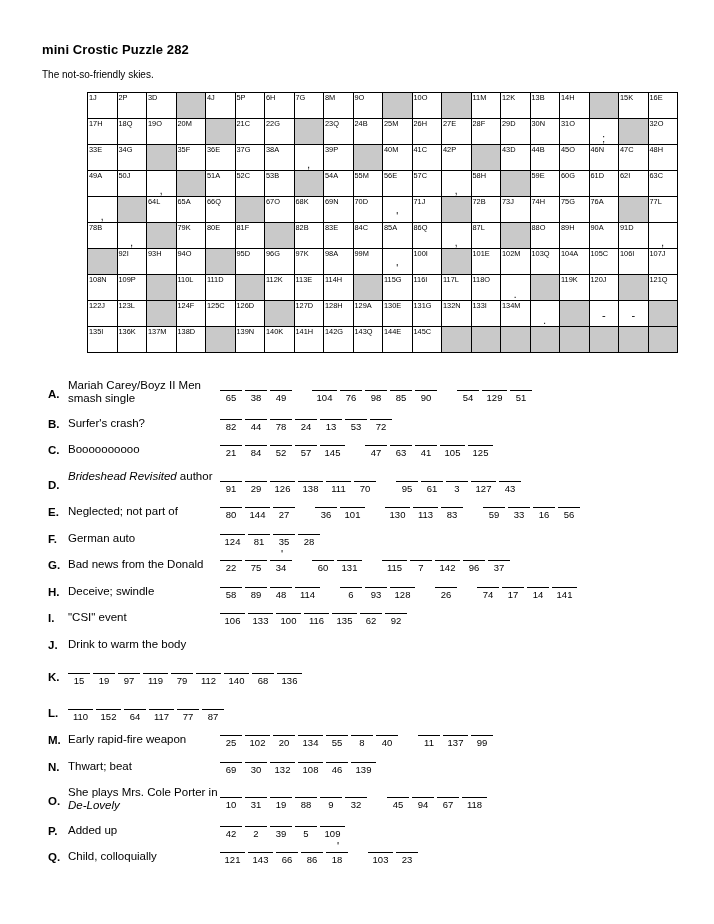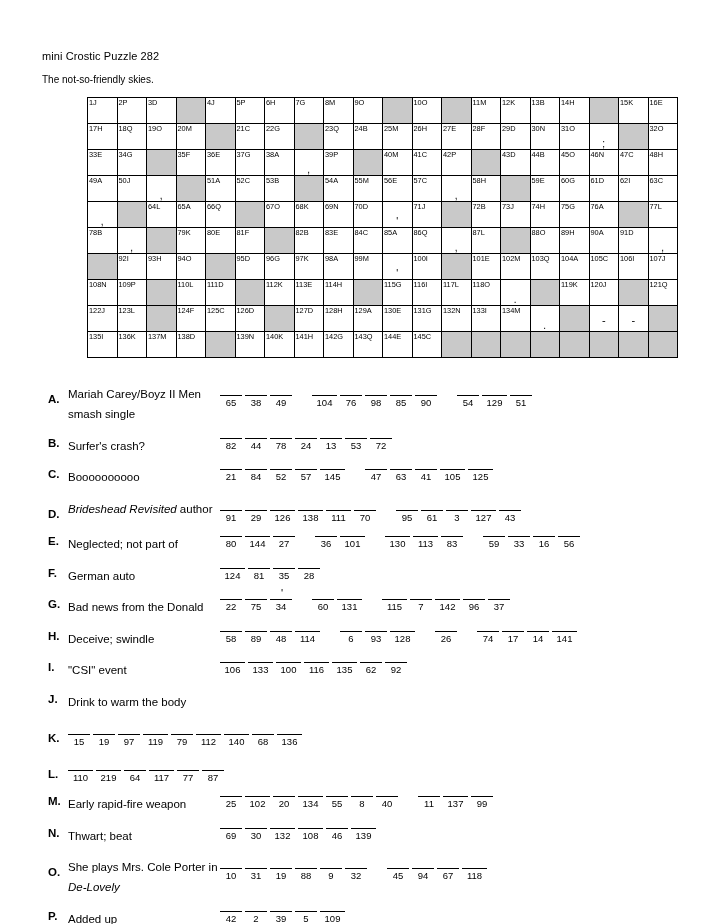--- a/index.html
+++ b/index.html
@@ -13,23 +13,23 @@
     font-family: "Liberation Sans", sans-serif;
     color: #000000;
     position: relative;
     overflow: hidden;
   }
   .page {
     padding: 42px 40px 0 42px;
     box-sizing: border-box;
   }
   .puzzle-title {
-    font-size: 11px;
-    font-weight: normal;
-    margin: 8px 0 12px 0;
+    font-size: 13px;
+    font-weight: bold;
+    margin: 0 0 12px 0;
     letter-spacing: 0.1px;
   }
   .puzzle-subtitle {
     font-size: 10px;
     font-weight: normal;
     margin: 0 0 12px 0;
   }
 
   
   .grid-wrap {
@@ -91,21 +91,21 @@
     flex: 0 0 20px;
     font-size: 11.5px;
     font-weight: bold;
     text-align: left;
     padding-top: 1px;
   }
   .clue-text {
     width: 152px;
     flex: 0 0 152px;
     font-size: 11.5px;
-    line-height: 20px;
+    line-height: 13px;
     padding-top: 0px;
   }
   .clue-text i {
     font-style: italic;
   }
   .answer-blanks {
     display: flex;
     align-items: flex-end;
     flex-wrap: nowrap;
     padding-top: 2px;
@@ -844,21 +844,21 @@
           <div class="blank wide"><span>112</span></div>
           <div class="blank wide"><span>140</span></div>
           <div class="blank"><span>68</span></div>
           <div class="blank wide"><span>136</span></div>
         </div>
       </div>
       <div class="clue-row tall">
         <div class="clue-letter">L.</div>
         <div class="answer-blanks">
           <div class="blank wide"><span>110</span></div>
-          <div class="blank wide"><span>219</span></div>
+          <div class="blank wide"><span>152</span></div>
           <div class="blank"><span>64</span></div>
           <div class="blank wide"><span>117</span></div>
           <div class="blank"><span>77</span></div>
           <div class="blank"><span>87</span></div>
         </div>
       </div>
       <div class="clue-row">
         <div class="clue-letter">M.</div>
         <div class="clue-text">Early rapid-fire weapon</div>
         <div class="answer-blanks">

